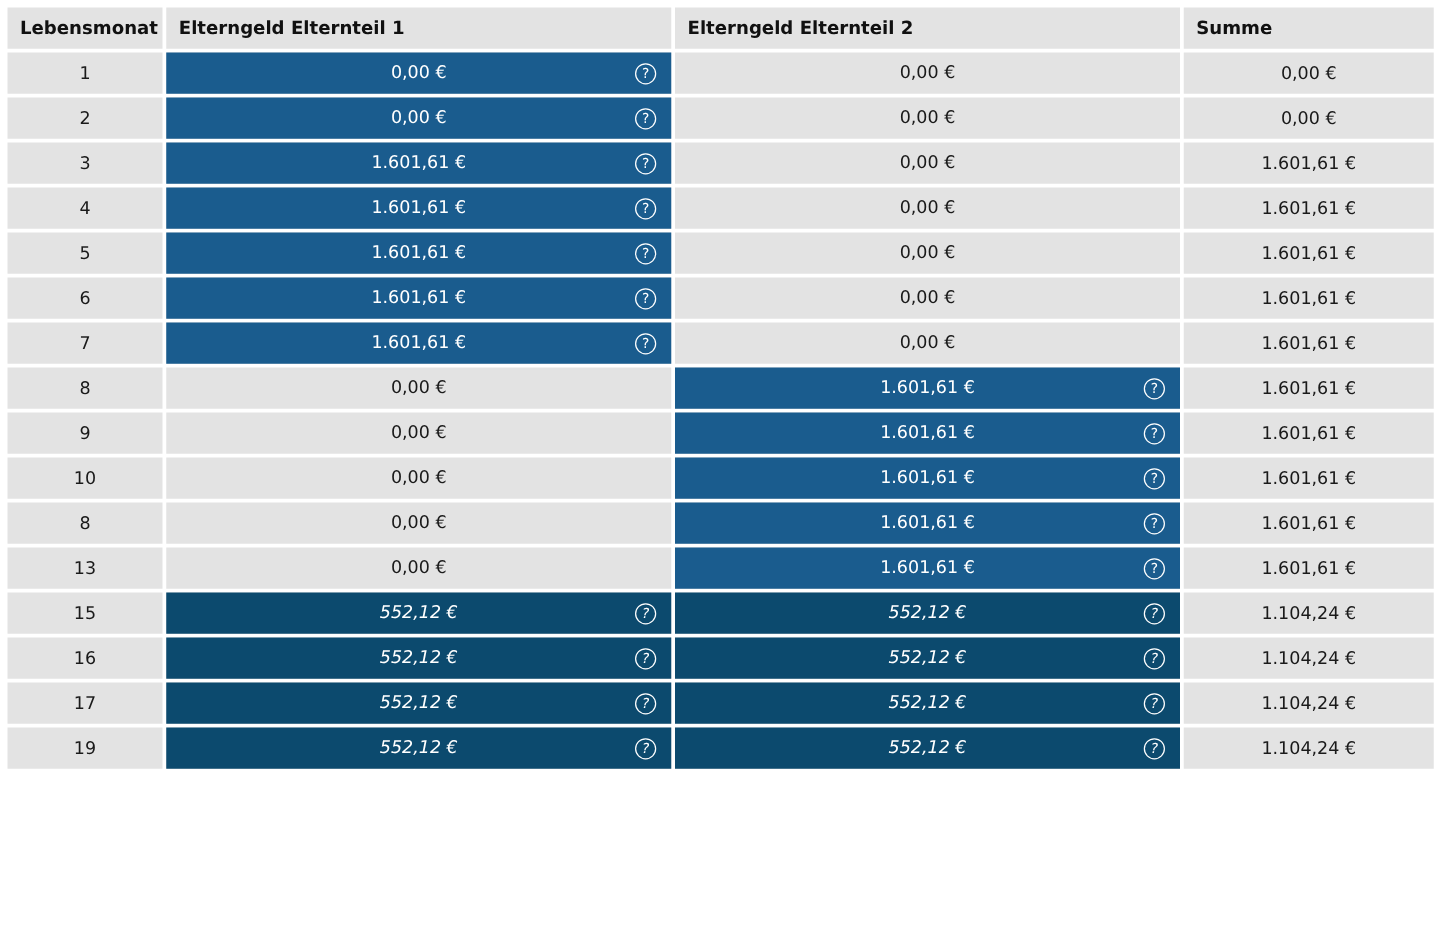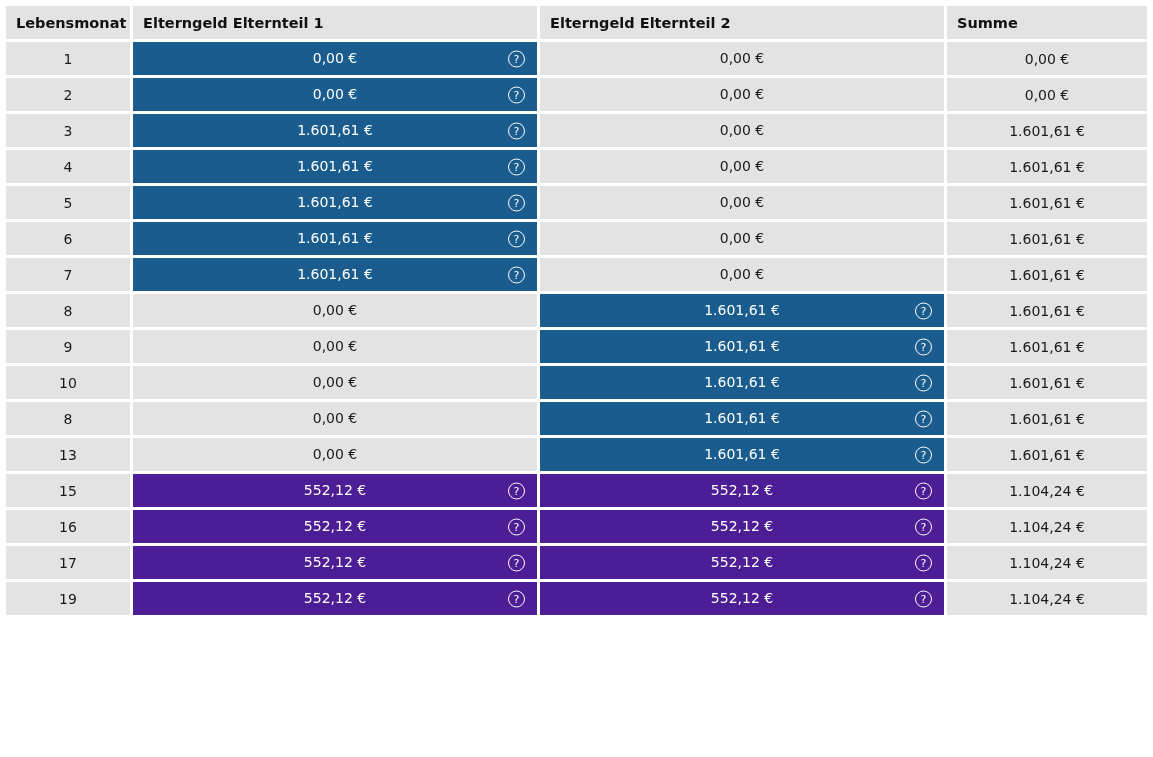--- a/index.html
+++ b/index.html
@@ -72,21 +72,21 @@
     display: flex;
     align-items: center;
     justify-content: center;
     height: 33px;
     box-sizing: border-box;
   }
   .cell-inner.filled {
     color: #ffffff;
   }
   .bg-blue { background: #1a5c8e; }
-  .bg-green { background: #4c1d95; }
+  .bg-green { background: #0c4a6e; font-style: italic; }
   .bg-plain { background: transparent; }
 
   .value {
     display: inline-block;
     line-height: 33px;
   }
   .help-icon {
     position: absolute;
     right: 12px;
     top: 50%;

